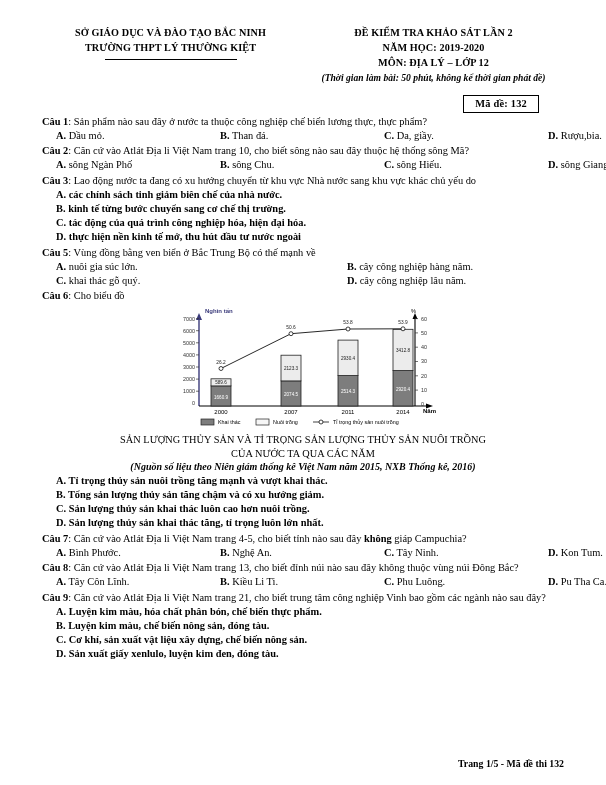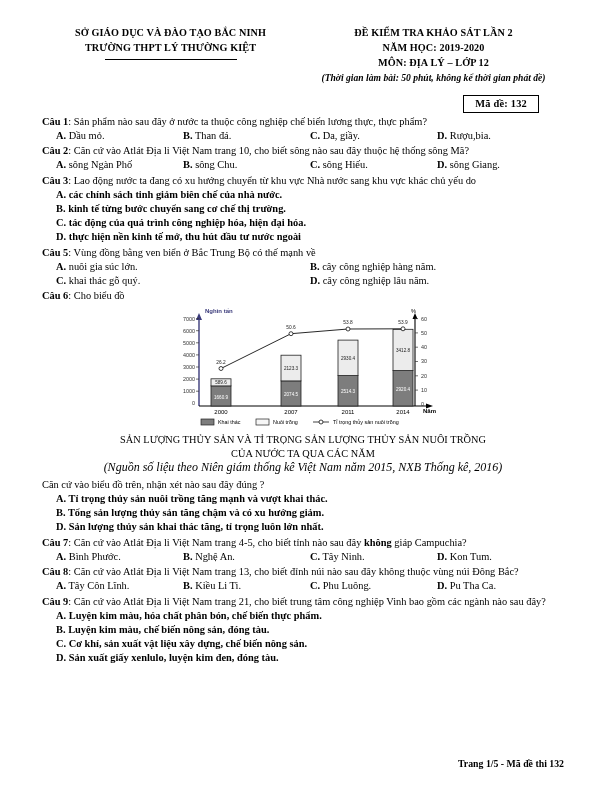--- a/index.html
+++ b/index.html
@@ -82,20 +82,21 @@
   }
   .qstem b { font-weight: bold; }
   .qnum { font-weight: bold; }
 
   .opts-row {
     display: flex;
     font-size: 10.4px;
     line-height: 1.30;
     margin-top: 0.5px;
     padding-left: 14px;
+    gap: 37px;
   }
   .opt { flex: 0 0 25%; }
   .opt-half { flex: 0 0 50%; }
   .opt b, .opt-half b, .opt-full b { font-weight: bold; }
 
   .opts-stack {
     font-size: 10.4px;
     line-height: 1.32;
     padding-left: 14px;
     margin-top: 0.5px;
@@ -111,24 +112,25 @@
   }
   .chart-title {
     text-align: center;
     font-size: 10.3px;
     line-height: 1.30;
     margin-top: 1px;
     letter-spacing: .05px;
   }
   .chart-src {
     text-align: center;
-    font-size: 12px;
+    font-size: 10px;
     font-style: italic;
     line-height: 1.3;
     margin-top: 0px;
+    font-weight: bold;
   }
 
   .footer {
     position: absolute;
     right: 42px;
     bottom: 16px;
     font-size: 9.8px;
     font-weight: bold;
   }
 </style>
@@ -305,24 +307,24 @@
           <circle cx="168" cy="116" r="2" fill="#fff" stroke="#111" stroke-width=".8"></circle>
           <text x="180" y="118.4" font-family="'Liberation Sans', sans-serif" font-size="5.4" fill="#000">Tỉ trọng thủy sản nuôi trồng</text>
         </g>
       </svg>
     </div>
 
     <div class="chart-title">SẢN LƯỢNG THỦY SẢN VÀ TỈ TRỌNG SẢN LƯỢNG THỦY SẢN NUÔI TRỒNG</div>
     <div class="chart-title">CỦA NƯỚC TA QUA CÁC NĂM</div>
     <div class="chart-src">(Nguồn số liệu theo Niên giám thống kê Việt Nam năm 2015, NXB Thống kê, 2016)</div>
 
-    <div class="qstem" style="margin-top:2px;">Căn cứ vào biểu đồ trên, nhận xét nào sau đây đúng ?</div>
     <div class="opts-stack" id="q6-opts">
         <div><b>A.</b> Tỉ trọng thủy sản nuôi trồng tăng mạnh và vượt khai thác.</div>
         <div><b>B.</b> Tổng sản lượng thủy sản tăng chậm và có xu hướng giảm.</div>
+        <div><b>C.</b> Sản lượng thủy sản khai thác luôn cao hơn nuôi trồng.</div>
         <div><b>D.</b> Sản lượng thủy sản khai thác tăng, tỉ trọng luôn lớn nhất.</div>
       </div>
   </div>
 
   <div id="q-group-2">
       <div class="qblock">
         <div class="qstem"><span class="qnum">Câu 7</span><span>: Căn cứ vào Atlát Địa li  Việt Nam trang  4-5, cho biết tỉnh nào sau đây <b>không</b> giáp Campuchia?</span></div>
         <div class="opts-row">
           <div class="opt"><b>A.</b> Bình Phước.</div>
           <div class="opt"><b>B.</b> Nghệ An.</div>

